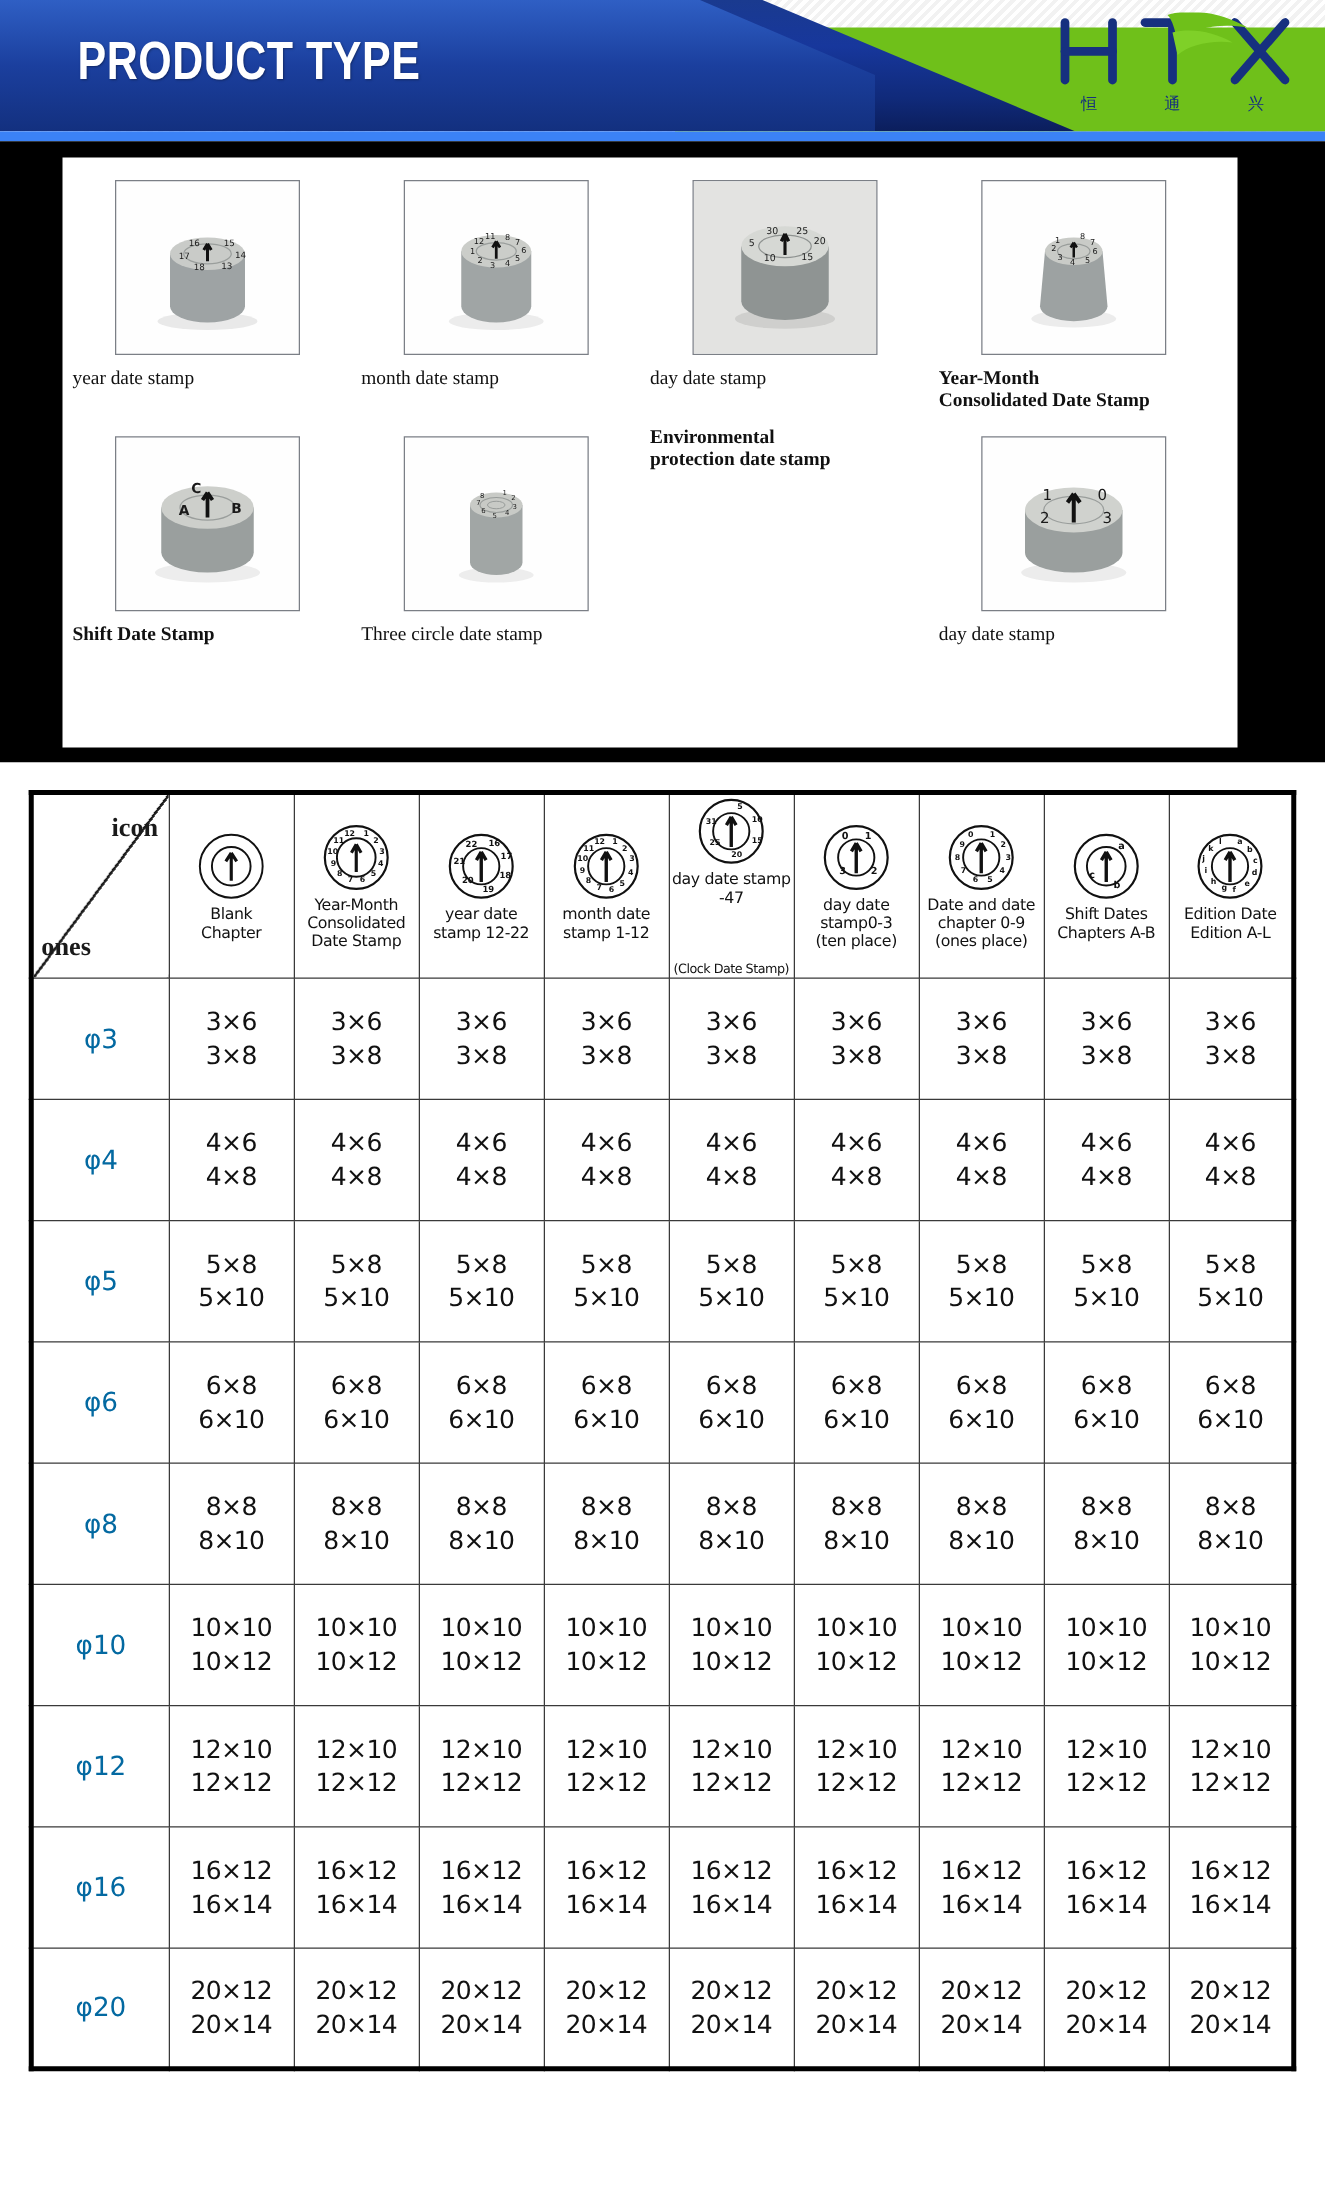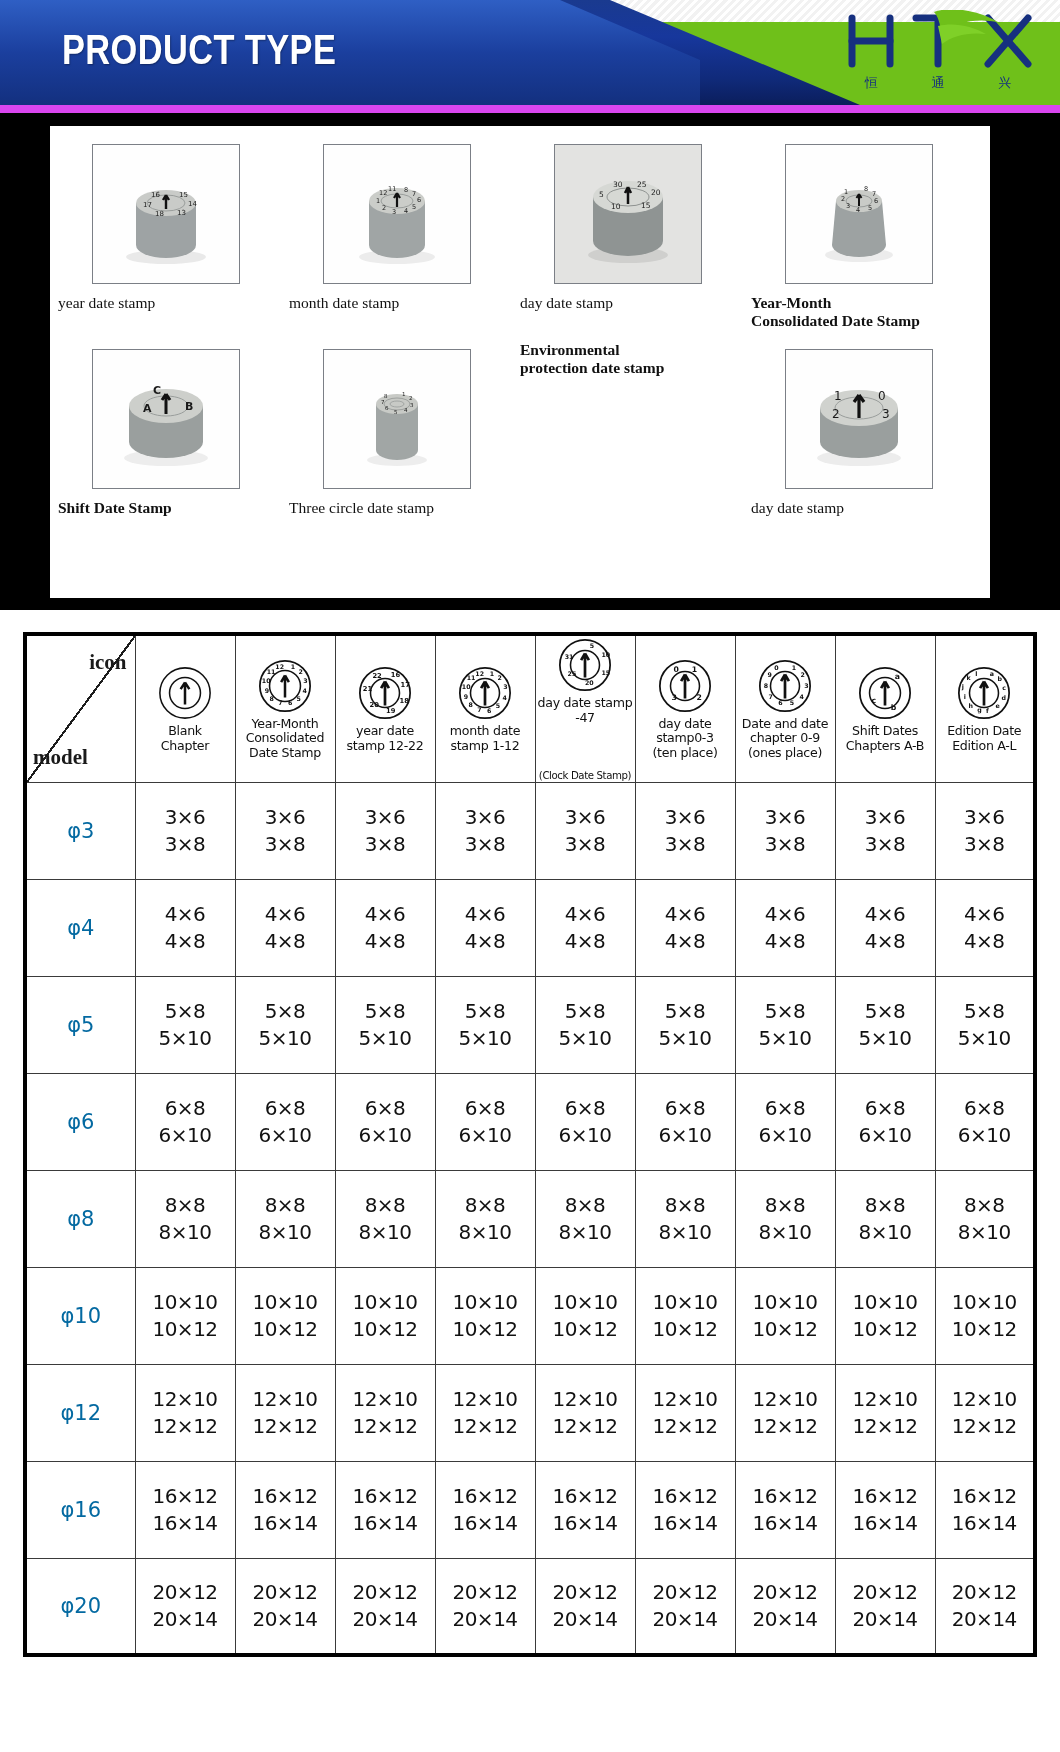--- a/index.html
+++ b/index.html
@@ -9,21 +9,21 @@
     background: #ffffff;
     font-family: "Liberation Sans", sans-serif;
     overflow: hidden;
   }
 
   
   .banner {
     position: relative;
     width: 1060px;
     height: 113px;
-    background: #d946ef;
+    background: #3b82f6;
     overflow: hidden;
   }
   .banner-white {
     position: absolute;
     left: 0; top: 0;
     width: 1060px; height: 105px;
     background: repeating-linear-gradient(
       -45deg,
       #ffffff 0px, #ffffff 3px,
       #f2f2f2 3px, #f2f2f2 6px
@@ -412,21 +412,21 @@
 
   </div>
 </div>
 
 <div class="table-area">
   <table class="spec">
     <thead>
       <tr>
         <th class="corner">
           <span class="lbl-icon">icon</span>
-          <span class="lbl-model">model</span>
+          <span class="lbl-model">ones</span>
         </th>
         <th class="hcol">
           <svg class="hicon" width="58" height="58" viewBox="0 0 60 60">
             <circle cx="30" cy="30" r="26" fill="none" stroke="#111" stroke-width="1.6"></circle>
             <circle cx="30" cy="30" r="16" fill="none" stroke="#111" stroke-width="1.6"></circle>
             <path d="M30 42 L30 19 M30 19 L25.5 26 M30 19 L34.5 26" stroke="#111" stroke-width="2.6" fill="none"></path>
           </svg>
           <div class="htxt">
             <span>Blank</span><br>
             <span>Chapter</span>

